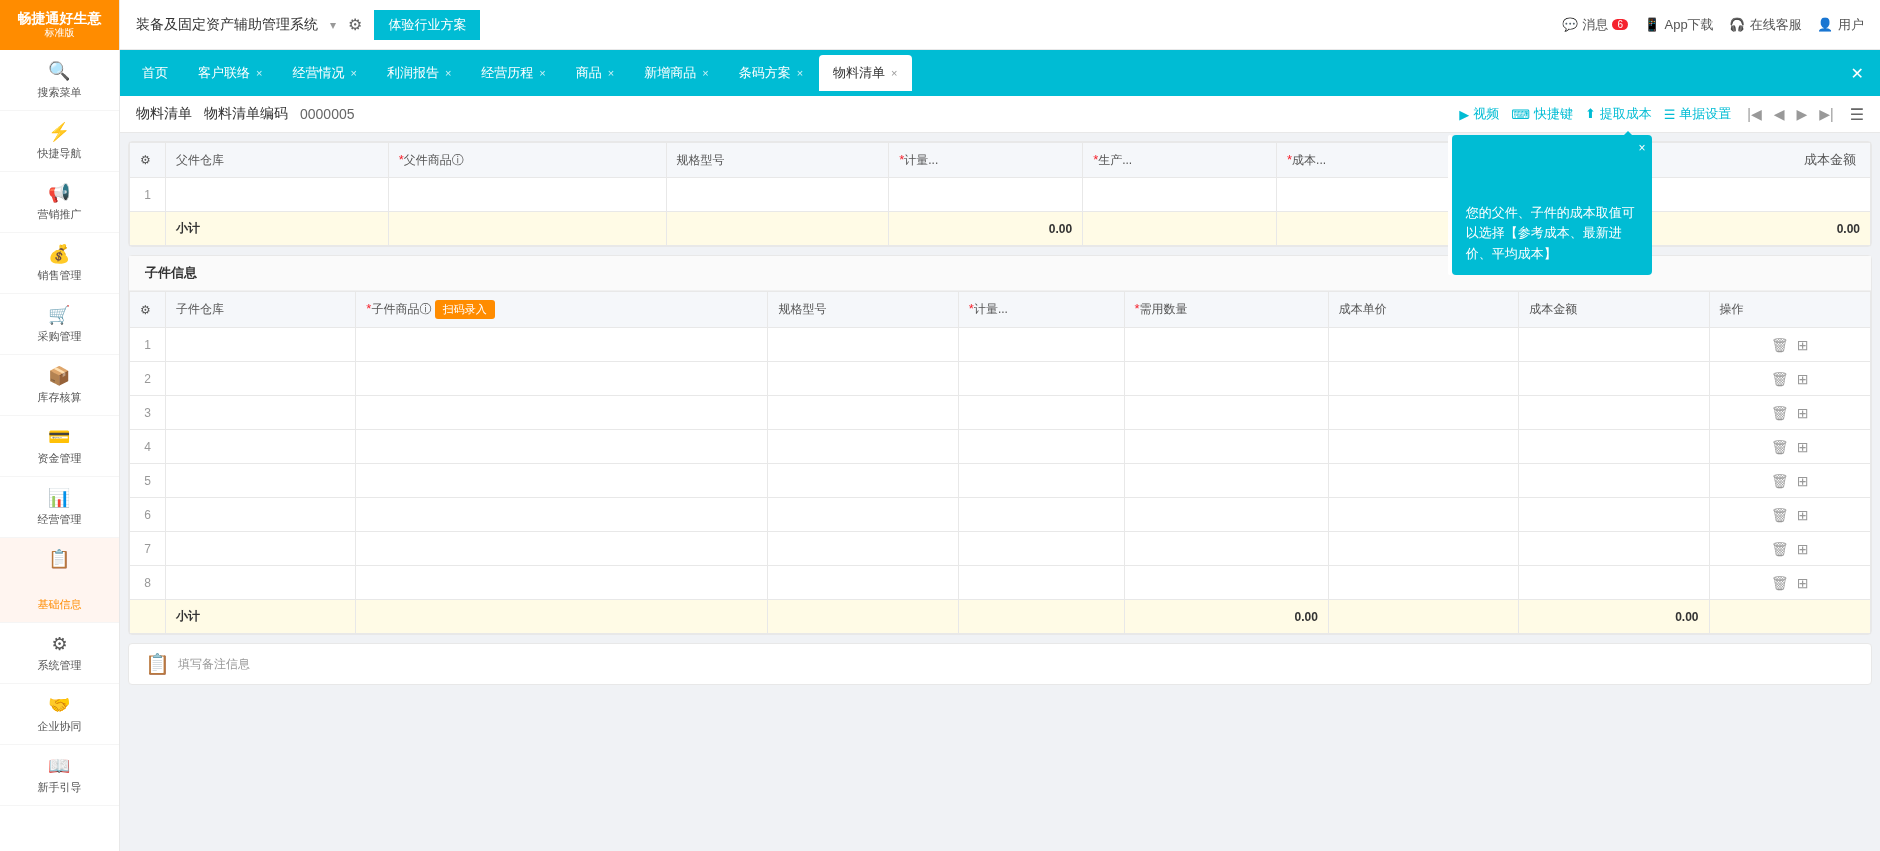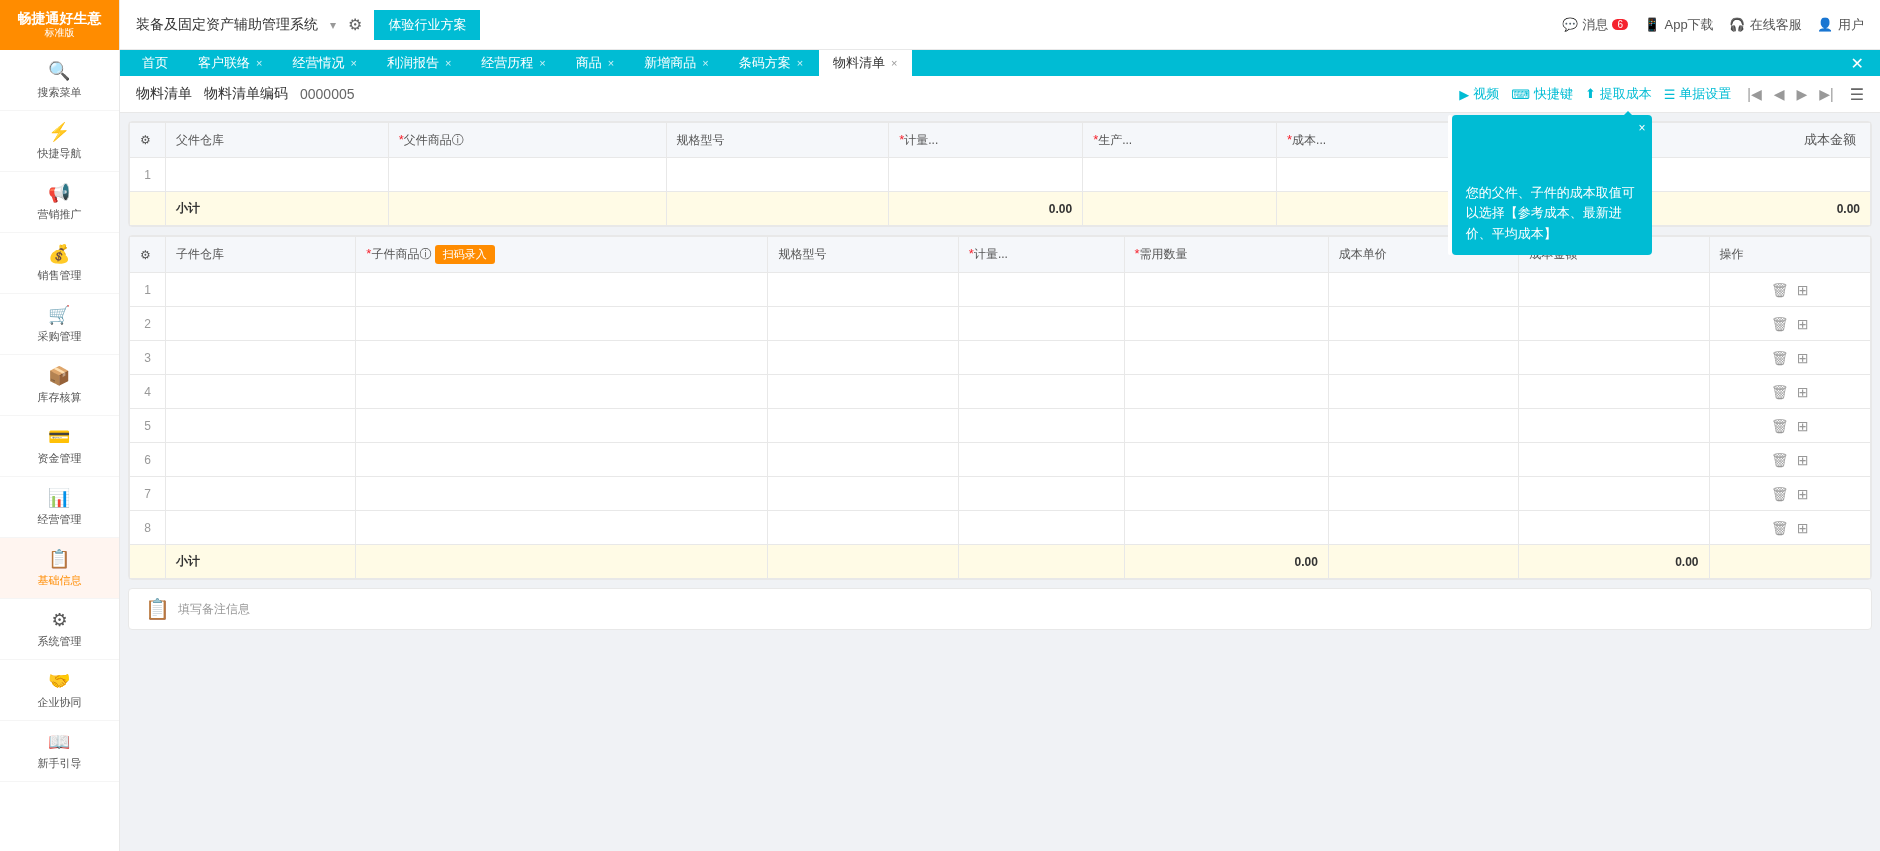--- a/index.html
+++ b/index.html
@@ -40,21 +40,21 @@
       align-items: center;
       padding: 10px 5px;
       cursor: pointer;
       color: #555;
       border-bottom: 1px solid #f5f5f5;
       transition: background 0.2s;
     }
     .sidebar-item.active { background: #fff5f0; color: #ff8c00; }
     .sidebar-item .icon { font-size: 18px; margin-bottom: 3px; }
     .sidebar-item .label { font-size: 11px; text-align: center; }
-    .sidebar-item.active .label { color: #ff8c00; }
+    .sidebar-item.active .label { color: #ff8c00; margin-top: 24px; }
 
     
     .main-content {
       flex: 1;
       display: flex;
       flex-direction: column;
       overflow: hidden;
     }
 
     
@@ -115,21 +115,21 @@
       font-size: 10px;
       min-width: 16px;
       text-align: center;
     }
 
     
     .nav-tabs {
       background: #00bcd4;
       display: flex;
       align-items: center;
-      height: 26px;
+      height: 46px;
       padding: 0 8px;
       gap: 2px;
       overflow-x: auto;
     }
     .nav-tab {
       color: #fff;
       padding: 0 14px;
       height: 36px;
       display: flex;
       align-items: center;
@@ -538,20 +538,21 @@
               <td></td>
               <td></td>
               <td style="text-align:right;font-weight:bold;">0.00</td>
             </tr>
           </tfoot>
         </table>
       </div>
     </div>
 
     <div class="section">
+      <div class="section-header">子件信息</div>
       <div style="overflow-x:auto;">
         <table class="data-table">
           <thead>
             <tr>
               <th class="col-settings">⚙</th>
               <th>子件仓库</th>
               <th>
                 <span class="required">*</span>子件商品ⓘ
                 <button class="scan-btn">扫码录入</button>
               </th>

